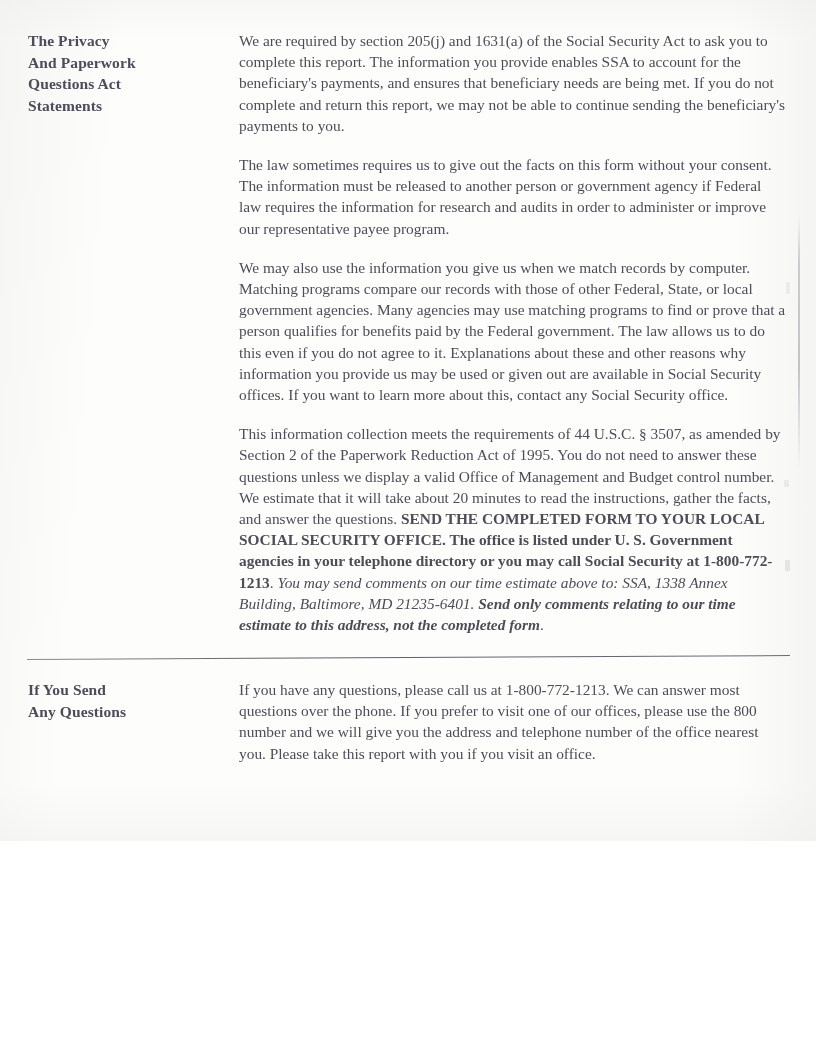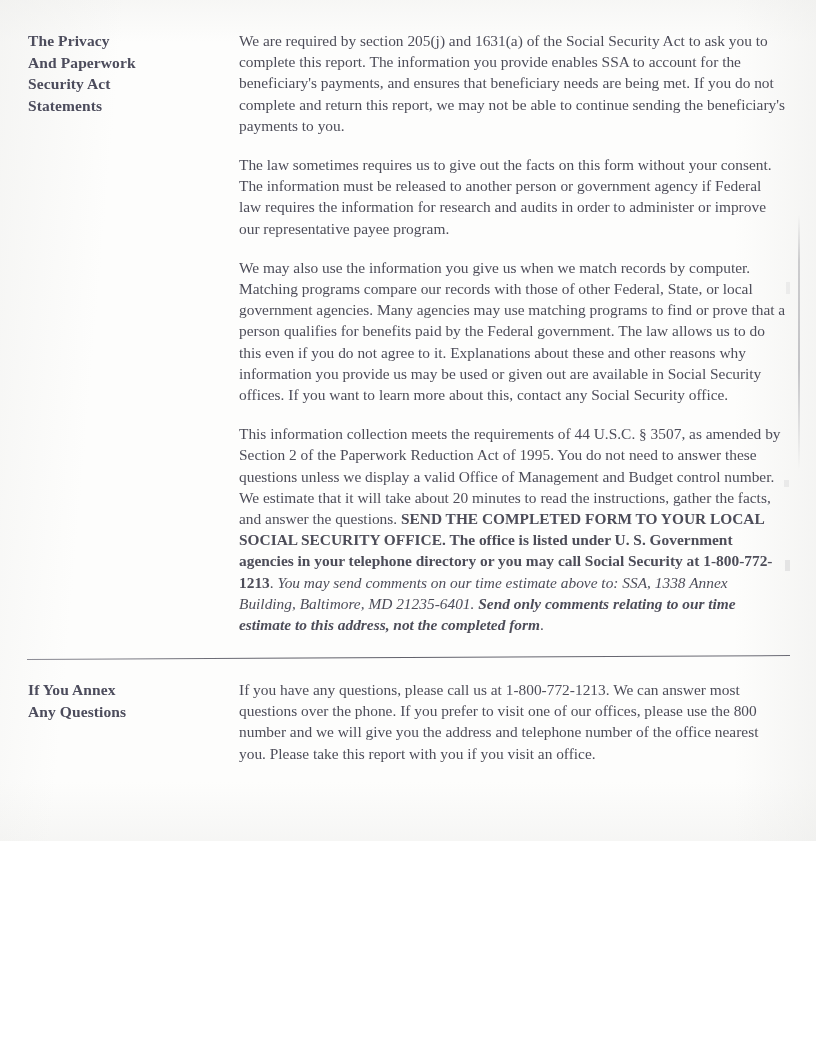--- a/index.html
+++ b/index.html
@@ -163,37 +163,37 @@
   <div class="scan-spot" style="left:784px;top:480px;width:5px;height:7px;opacity:.4;"></div>
   <div class="scan-spot" style="left:785px;top:560px;width:5px;height:11px;opacity:.55;"></div>
   <div class="scan-bleed"></div>
   <div class="scan-edge-left"></div>
 
   <div class="section" style="top:30px;">
 
     <div class="sec-head">
       <div>The Privacy</div>
       <div>And Paperwork</div>
-      <div>Security Act</div>
+      <div>Questions Act</div>
       <div>Statements</div>
     </div>
 
     <div class="sec-body">
       <p>We are required by section 205(j) and 1631(a) of the Social Security Act to ask you to complete this report.  The information you provide enables SSA to account for the beneficiary's payments, and ensures that beneficiary needs are being met.  If you do not complete and return this report, we may not be able to continue sending the beneficiary's payments to you.</p>
       <p>The law sometimes requires us to give out the facts on this form without your consent.  The information must be released to another person or government agency if Federal law requires the information for research and audits in order to administer or improve our representative payee program.</p>
       <p>We may also use the information you give us when we match records by computer.  Matching programs compare our records with those of other Federal, State, or local government agencies.  Many agencies may use matching programs to find or prove that a person qualifies for benefits paid by the Federal government.  The law allows us to do this even if you do not agree to it.  Explanations about these and other reasons why information you provide us may be used or given out are available in Social Security offices.  If you want to learn more about this, contact any Social Security office.</p>
       <p><span>This information collection meets the requirements of 44 U.S.C. § 3507, as amended by Section 2 of the </span><span class="u">Paperwork Reduction Act of 1995</span><span>.  You do not need to answer these questions unless we display a valid Office of Management and Budget control number.  We estimate that it will take about 20 minutes to read the instructions, gather the facts, and answer the questions.  </span><span class="b">SEND THE COMPLETED FORM TO YOUR LOCAL SOCIAL SECURITY OFFICE.  The office is listed under U. S. Government agencies in your telephone directory or you may call Social Security at 1-800-772-1213</span><span>.  </span><span class="i">You may send comments on our time estimate above to:  SSA, 1338 Annex Building, Baltimore, MD  21235-6401.  </span><span class="bi">Send </span><span class="bi u">only</span><span class="bi"> comments relating to our time estimate to this address, not the completed form</span><span>.</span></p>
     </div>
   </div>
 
   <div class="rule tilt-a"></div>
 
   <div class="section" style="top:679px;">
     <div class="sec-head">
-      <div>If You Annex</div>
+      <div>If You Send</div>
       <div>Any Questions</div>
     </div>
     <div class="sec-body">
       <p>If you have any questions, please call us at 1-800-772-1213.  We can answer most questions over the phone.  If you prefer to visit one of our offices, please use the 800 number and we will give you the address and telephone number of the office nearest you.  Please take this report with you if you visit an office.</p>
     </div>
   </div>
 
   <div class="rule tilt-b"></div>
 
 

